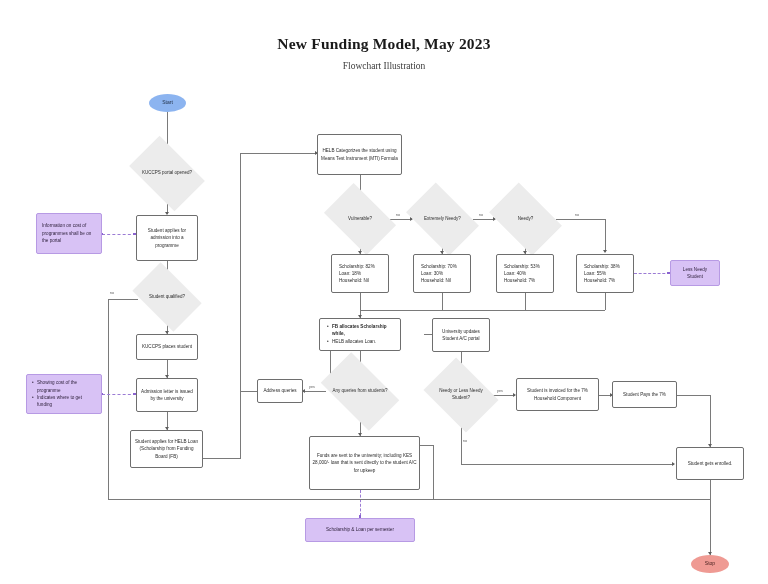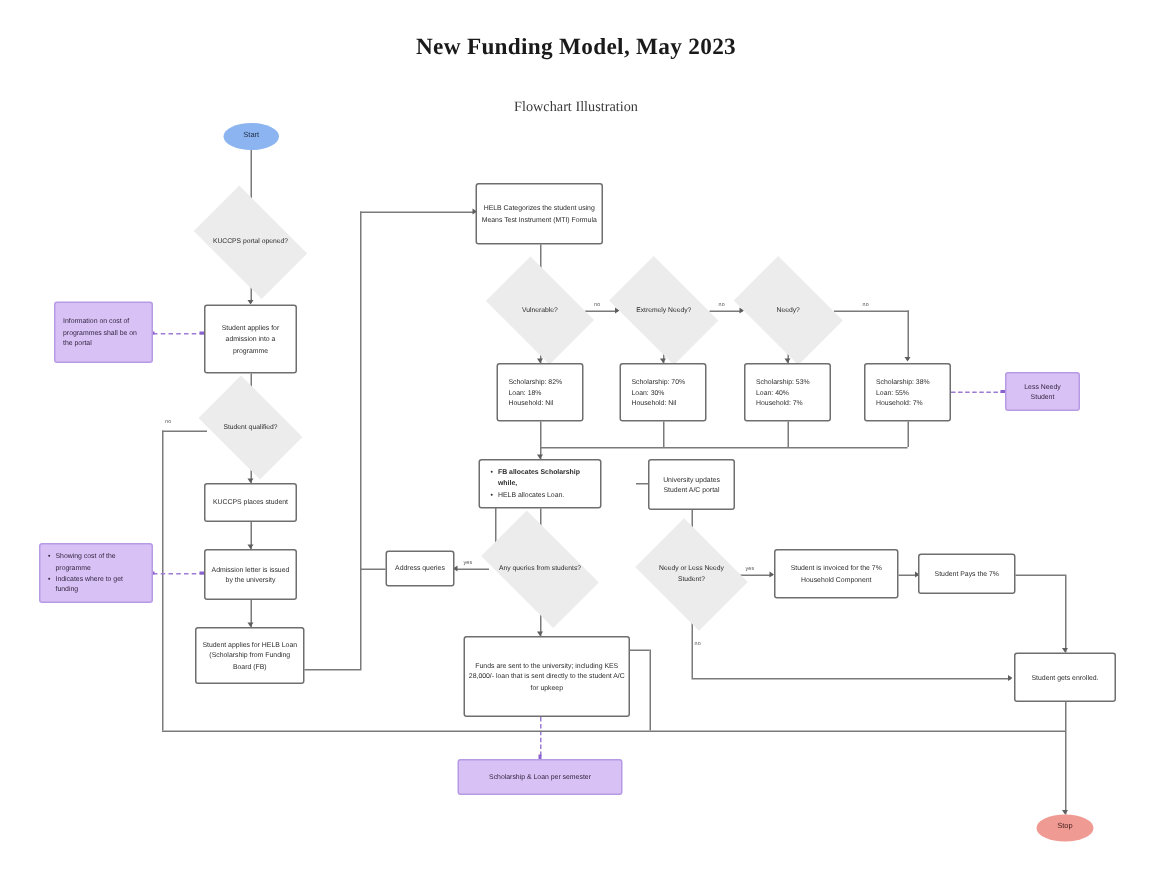--- a/index.html
+++ b/index.html
@@ -2,31 +2,31 @@
 <html><head>
 <meta charset="utf-8">
 <style>
   * { box-sizing: border-box; margin: 0; padding: 0; }
   html, body {
     width: 768px; height: 584px;
     background: #ffffff;
     font-family: "Liberation Sans", sans-serif;
     overflow: hidden;
   }
-  #canvas { position: relative; width: 768px; height: 456px; }
+  #canvas { position: relative; width: 768px; height: 456px; margin-top: 12px; }
 
   .title {
     position: absolute; left: 0; top: 23px; width: 768px;
     text-align: center;
     font-family: "Liberation Serif", serif;
     font-weight: bold; font-size: 15.5px; color: #1a1a1a;
     letter-spacing: 0.2px;
   }
   .subtitle {
-    position: absolute; left: 0; top: 67px; width: 768px;
+    position: absolute; left: 0; top: 49px; width: 768px;
     text-align: center;
     font-family: "Liberation Serif", serif;
     font-size: 9.5px; color: #3b3b3b;
   }
 
   
   .node {
     position: absolute;
     display: flex; align-items: center; justify-content: center;
     text-align: center;

